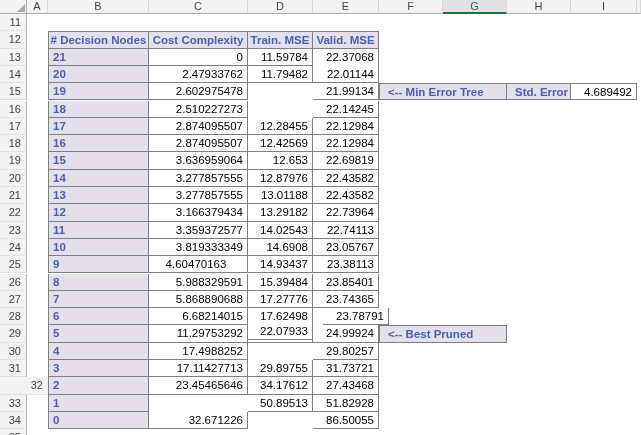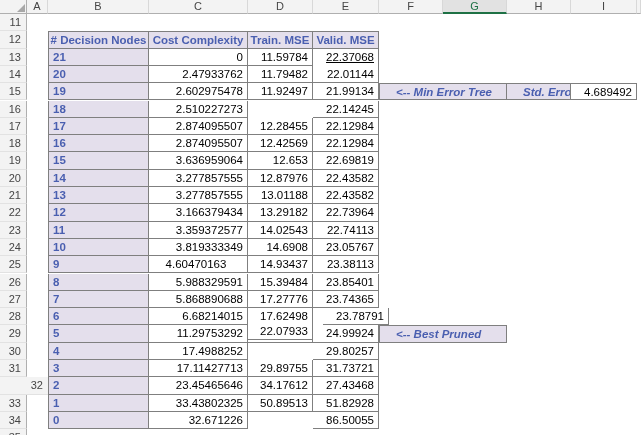--- a/index.html
+++ b/index.html
@@ -15,21 +15,21 @@
       color:#454545;font-size:11px;line-height:17px;text-align:right;padding-right:5px;}
   .corner{left:0;top:0;width:27px;height:14px;background:#F3F3F3;
           border-right:1px solid #AFAFAF;border-bottom:1px solid #AFAFAF;}
   .tri{position:absolute;right:1px;bottom:1px;width:0;height:0;
        border-bottom:8px solid #A8A8A8;border-left:8px solid transparent;}
   
   .tc{font-size:11.5px;line-height:17px;}
   .th{background:#E4DFEC;color:#4A5FB0;font-weight:bold;text-align:center;}
   .node{background:#E4DFEC;color:#4A5FB0;font-weight:bold;text-align:left;padding-left:4px;}
   .num{background:#ffffff;color:#000000;text-align:right;padding-right:4px;}
-  .lav{background:#E4DFEC;color:#4A5FB0;font-weight:bold;text-align:left;padding-left:16px;font-style:italic;}
+  .lav{background:#E4DFEC;color:#4A5FB0;font-weight:bold;text-align:left;padding-left:8px;}
   .val{background:#ffffff;color:#000000;text-align:right;padding-right:4px;}
 </style>
 </head>
 <body>
 
 <div class="sheet">
   <div class="cell corner">
     <div class="tri"></div>
   </div>
 
@@ -68,28 +68,27 @@
     <div class="cell rh" style="left: 0px; top: 394.6px; width: 27px; height: 17.3px;">33</div>
     <div class="cell rh" style="left: 0px; top: 411.9px; width: 27px; height: 17.3px;">34</div>
     <div class="cell rh" style="left: 0px; top: 429.2px; width: 27px; height: 17.3px;">35</div>
     <div class="cell tc th" style="left: 48px; top: 31.3px; width: 101px; height: 17.3px; border-width: 1px; border-style: solid; border-color: rgb(127, 127, 127);"># Decision Nodes</div>
     <div class="cell tc th" style="left: 248px; top: 31.3px; width: 65px; height: 17.3px; border-top: 1px solid rgb(127, 127, 127); border-right: 1px solid rgb(127, 127, 127); border-bottom: 1px solid rgb(127, 127, 127);">Train. MSE</div>
     <div class="cell tc th" style="left: 149px; top: 31.3px; width: 99px; height: 17.3px; border-top: 1px solid rgb(127, 127, 127); border-right: 1px solid rgb(127, 127, 127); border-bottom: 1px solid rgb(127, 127, 127);">Cost Complexity</div>
     <div class="cell tc th" style="left: 313px; top: 31.3px; width: 66px; height: 17.3px; border-top: 1px solid rgb(127, 127, 127); border-right: 1px solid rgb(127, 127, 127); border-bottom: 1px solid rgb(127, 127, 127);">Valid. MSE</div>
     <div class="cell tc node" style="left: 48px; top: 48.6px; width: 101px; height: 17.3px; border-right: 1px solid rgb(127, 127, 127); border-bottom: 1px solid rgb(127, 127, 127); border-left: 1px solid rgb(127, 127, 127);">21</div>
     <div class="cell tc num" style="left: 149px; top: 48.6px; width: 99px; height: 17.3px; border-right: 1px solid rgb(127, 127, 127); border-bottom: 1px solid rgb(127, 127, 127);">0</div>
     <div class="cell tc num" style="left: 248px; top: 48.6px; width: 65px; height: 17.3px; border-right: 1px solid rgb(127, 127, 127); border-bottom: 1px solid rgb(127, 127, 127);">11.59784</div>
-    <div class="cell tc num" style="left: 313px; top: 48.6px; width: 66px; height: 29px; border-right: 1px solid rgb(127, 127, 127); border-bottom: 1px solid rgb(127, 127, 127); text-decoration: underline;">22.37068</div>
+    <div class="cell tc num" style="left: 313px; top: 48.6px; width: 66px; height: 29px; border-right: 1px solid rgb(127, 127, 127); border-bottom: 1px solid rgb(127, 127, 127);">22.37068</div>
     <div class="cell tc node" style="left: 48px; top: 65.9px; width: 101px; height: 17.3px; border-right: 1px solid rgb(127, 127, 127); border-bottom: 1px solid rgb(127, 127, 127); border-left: 1px solid rgb(127, 127, 127);">20</div>
     <div class="cell tc num" style="left: 149px; top: 65.9px; width: 99px; height: 17.3px; border-right: 1px solid rgb(127, 127, 127); border-bottom: 1px solid rgb(127, 127, 127);">2.47933762</div>
     <div class="cell tc num" style="left: 248px; top: 65.9px; width: 65px; height: 17.3px; border-right: 1px solid rgb(127, 127, 127); border-bottom: 1px solid rgb(127, 127, 127);">11.79482</div>
     <div class="cell tc num" style="left: 313px; top: 65.9px; width: 66px; height: 17.3px; border-right: 1px solid rgb(127, 127, 127); border-bottom: 1px solid rgb(127, 127, 127);">22.01144</div>
     <div class="cell tc node" style="left: 48px; top: 83.2px; width: 101px; height: 17.3px; border-right: 1px solid rgb(127, 127, 127); border-bottom: 1px solid rgb(127, 127, 127); border-left: 1px solid rgb(127, 127, 127);">19</div>
     <div class="cell tc num" style="left: 149px; top: 83.2px; width: 99px; height: 17.3px; border-right: 1px solid rgb(127, 127, 127); border-bottom: 1px solid rgb(127, 127, 127);">2.602975478</div>
-    <div class="cell tc num" style="left: 248px; top: 83.2px; width: 65px; height: 17.3px; border-right: 1px solid rgb(127, 127, 127); border-bottom: 1px solid rgb(127, 127, 127);">11.92497</div>
     <div class="cell tc num" style="left: 313px; top: 83.2px; width: 66px; height: 17.3px; border-right: 1px solid rgb(127, 127, 127); border-bottom: 1px solid rgb(127, 127, 127);">21.99134</div>
     <div class="cell tc node" style="left: 48px; top: 100.5px; width: 101px; height: 17.3px; border-right: 1px solid rgb(127, 127, 127); border-bottom: 1px solid rgb(127, 127, 127); border-left: 1px solid rgb(127, 127, 127);">18</div>
     <div class="cell tc num" style="left: 149px; top: 100.5px; width: 99px; height: 17.3px; border-right: 1px solid rgb(127, 127, 127); border-bottom: 1px solid rgb(127, 127, 127);">2.510227273</div>
     <div class="cell tc num" style="left: 313px; top: 100.5px; width: 66px; height: 17.3px; border-right: 1px solid rgb(127, 127, 127); border-bottom: 1px solid rgb(127, 127, 127);">22.14245</div>
     <div class="cell tc node" style="left: 48px; top: 117.8px; width: 101px; height: 17.3px; border-right: 1px solid rgb(127, 127, 127); border-bottom: 1px solid rgb(127, 127, 127); border-left: 1px solid rgb(127, 127, 127);">17</div>
     <div class="cell tc num" style="left: 149px; top: 117.8px; width: 99px; height: 17.3px; border-right: 1px solid rgb(127, 127, 127); border-bottom: 1px solid rgb(127, 127, 127);">2.874095507</div>
     <div class="cell tc num" style="left: 248px; top: 117.8px; width: 65px; height: 17.3px; border-right: 1px solid rgb(127, 127, 127); border-bottom: 1px solid rgb(127, 127, 127);">12.28455</div>
     <div class="cell tc num" style="left: 313px; top: 117.8px; width: 66px; height: 17.3px; border-right: 1px solid rgb(127, 127, 127); border-bottom: 1px solid rgb(127, 127, 127);">22.12984</div>
     <div class="cell tc node" style="left: 48px; top: 135.1px; width: 101px; height: 17.3px; border-right: 1px solid rgb(127, 127, 127); border-bottom: 1px solid rgb(127, 127, 127); border-left: 1px solid rgb(127, 127, 127);">16</div>
     <div class="cell tc num" style="left: 149px; top: 135.1px; width: 99px; height: 17.3px; border-right: 1px solid rgb(127, 127, 127); border-bottom: 1px solid rgb(127, 127, 127);">2.874095507</div>
@@ -145,21 +144,20 @@
     <div class="cell tc num" style="left: 313px; top: 342.7px; width: 66px; height: 17.3px; border-right: 1px solid rgb(127, 127, 127); border-bottom: 1px solid rgb(127, 127, 127);">29.80257</div>
     <div class="cell tc node" style="left: 48px; top: 360px; width: 101px; height: 17.3px; border-right: 1px solid rgb(127, 127, 127); border-bottom: 1px solid rgb(127, 127, 127); border-left: 1px solid rgb(127, 127, 127);">3</div>
     <div class="cell tc num" style="left: 149px; top: 360px; width: 99px; height: 17.3px; border-right: 1px solid rgb(127, 127, 127); border-bottom: 1px solid rgb(127, 127, 127);">17.11427713</div>
     <div class="cell tc num" style="left: 248px; top: 360px; width: 65px; height: 17.3px; border-right: 1px solid rgb(127, 127, 127); border-bottom: 1px solid rgb(127, 127, 127);">29.89755</div>
     <div class="cell tc num" style="left: 313px; top: 360px; width: 66px; height: 17.3px; border-right: 1px solid rgb(127, 127, 127); border-bottom: 1px solid rgb(127, 127, 127);">31.73721</div>
     <div class="cell tc node" style="left: 48px; top: 377.3px; width: 101px; height: 17.3px; border-right: 1px solid rgb(127, 127, 127); border-bottom: 1px solid rgb(127, 127, 127); border-left: 1px solid rgb(127, 127, 127);">2</div>
     <div class="cell tc num" style="left: 149px; top: 377.3px; width: 99px; height: 17.3px; border-right: 1px solid rgb(127, 127, 127); border-bottom: 1px solid rgb(127, 127, 127);">23.45465646</div>
     <div class="cell tc num" style="left: 248px; top: 377.3px; width: 65px; height: 17.3px; border-right: 1px solid rgb(127, 127, 127); border-bottom: 1px solid rgb(127, 127, 127);">34.17612</div>
     <div class="cell tc num" style="left: 313px; top: 377.3px; width: 66px; height: 17.3px; border-right: 1px solid rgb(127, 127, 127); border-bottom: 1px solid rgb(127, 127, 127);">27.43468</div>
     <div class="cell tc node" style="left: 48px; top: 394.6px; width: 101px; height: 17.3px; border-right: 1px solid rgb(127, 127, 127); border-bottom: 1px solid rgb(127, 127, 127); border-left: 1px solid rgb(127, 127, 127);">1</div>
-    <div class="cell tc num" style="left: 149px; top: 394.6px; width: 99px; height: 17.3px; border-right: 1px solid rgb(127, 127, 127); border-bottom: 1px solid rgb(127, 127, 127);">33.43802325</div>
     <div class="cell tc num" style="left: 248px; top: 394.6px; width: 65px; height: 17.3px; border-right: 1px solid rgb(127, 127, 127); border-bottom: 1px solid rgb(127, 127, 127);">50.89513</div>
     <div class="cell tc num" style="left: 313px; top: 394.6px; width: 66px; height: 17.3px; border-right: 1px solid rgb(127, 127, 127); border-bottom: 1px solid rgb(127, 127, 127);">51.82928</div>
     <div class="cell tc node" style="left: 48px; top: 411.9px; width: 101px; height: 17.3px; border-right: 1px solid rgb(127, 127, 127); border-bottom: 1px solid rgb(127, 127, 127); border-left: 1px solid rgb(127, 127, 127);">0</div>
     <div class="cell tc num" style="left: 149px; top: 411.9px; width: 99px; height: 17.3px; border-right: 1px solid rgb(127, 127, 127); border-bottom: 1px solid rgb(127, 127, 127);">32.671226</div>
     <div class="cell tc num" style="left: 248px; top: 428px; width: 65px; height: 17.3px; border-right: 1px solid rgb(127, 127, 127); border-bottom: 1px solid rgb(127, 127, 127); margin-top: 20px;">83.56636</div>
     <div class="cell tc num" style="left: 313px; top: 411.9px; width: 66px; height: 17.3px; border-right: 1px solid rgb(127, 127, 127); border-bottom: 1px solid rgb(127, 127, 127);">86.50055</div>
     <div class="cell tc lav" style="left: 379px; top: 83.2px; width: 128px; height: 17.3px; border: 1px solid rgb(127, 127, 127);">&lt;-- Min Error Tree</div>
     <div class="cell tc lav" style="left: 507px; top: 83.2px; width: 64px; height: 17.3px; border-top: 1px solid rgb(127, 127, 127); border-right: 1px solid rgb(127, 127, 127); border-bottom: 1px solid rgb(127, 127, 127);">Std. Error</div>
     <div class="cell tc val" style="left: 571px; top: 83.2px; width: 66px; height: 17.3px; border-top: 1px solid rgb(127, 127, 127); border-right: 1px solid rgb(127, 127, 127); border-bottom: 1px solid rgb(127, 127, 127);">4.689492</div>
     <div class="cell tc lav" style="left: 379px; top: 325.4px; width: 128px; height: 17.3px; border: 1px solid rgb(127, 127, 127);">&lt;-- Best Pruned</div>

